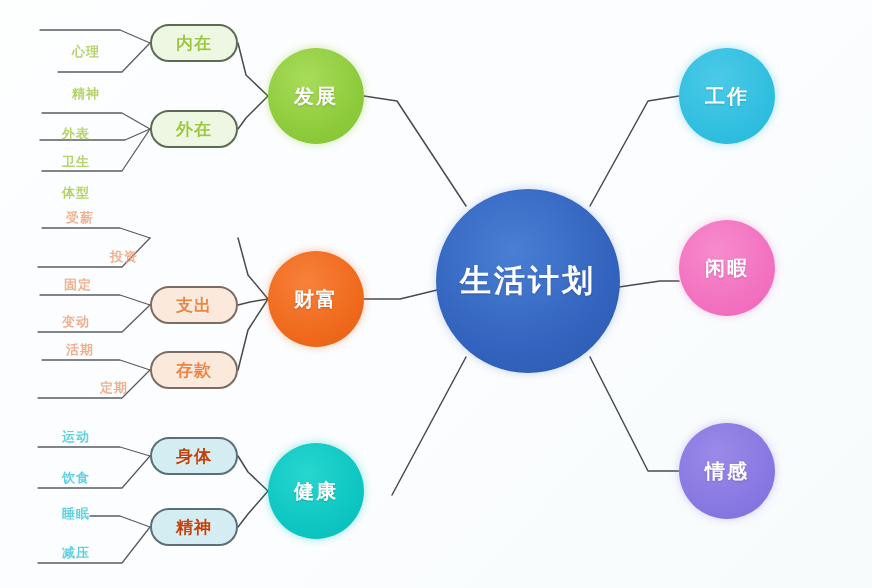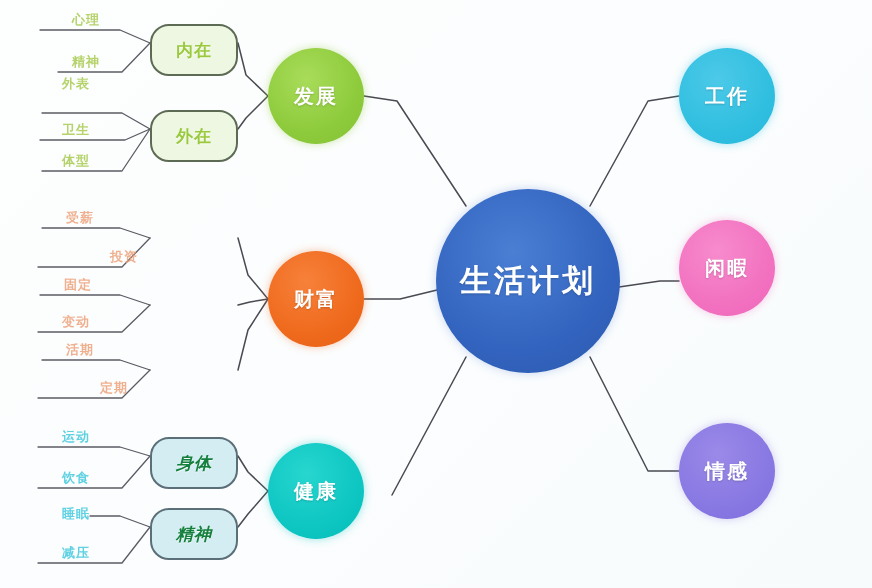--- a/index.html
+++ b/index.html
@@ -67,61 +67,61 @@
   #node-dev     { left: 268px; top: 48px;  background: radial-gradient(circle at 40% 32%, #a8dc5a 0%, #8ecb3c 60%, #82c334 100%); box-shadow: 0 0 9px rgba(150,205,70,0.45); }
   #node-wealth  { left: 268px; top: 251px; background: radial-gradient(circle at 40% 32%, #f7813a 0%, #ef6a1d 60%, #e85f12 100%); box-shadow: 0 0 9px rgba(240,120,50,0.42); }
   #node-health  { left: 268px; top: 443px; background: radial-gradient(circle at 40% 32%, #27d6cf 0%, #0ec6c2 60%, #03bcb8 100%); box-shadow: 0 0 9px rgba(30,200,195,0.45); }
   #node-work    { left: 679px; top: 48px;  background: radial-gradient(circle at 40% 32%, #4cc9e8 0%, #31bfe0 60%, #25b7da 100%); box-shadow: 0 0 9px rgba(60,195,225,0.45); }
   #node-leisure { left: 679px; top: 220px; background: radial-gradient(circle at 40% 32%, #f78bcd 0%, #f272c0 60%, #ef66b9 100%); box-shadow: 0 0 9px rgba(243,125,195,0.42); }
   #node-emotion { left: 679px; top: 423px; background: radial-gradient(circle at 40% 32%, #9b8ae8 0%, #8878e2 60%, #7f6ede 100%); box-shadow: 0 0 9px rgba(150,135,230,0.42); }
 
   
   .pill {
     position: absolute;
-    width: 88px; height: 52px;
+    width: 88px; height: 38px;
     border-radius: 19px;
     display: flex;
     align-items: center;
     justify-content: center;
     box-sizing: border-box;
     z-index: 3;
   }
   .pill-label {
     font-size: 17px;
     font-weight: bold;
     letter-spacing: 1px;
     white-space: nowrap;
   }
   .pill.green  { background: #eef7e2; border: 2px solid #5d6b55; }
   .pill.green  .pill-label { color: #9ac93e; text-shadow: 0 1px 1px rgba(255,255,255,0.9); }
   .pill.orange { background: #fbe9dc; border: 2px solid #7b6d63; }
   .pill.orange .pill-label { color: #ef8341; text-shadow: 0 1px 1px rgba(255,255,255,0.9); }
   .pill.cyan   { background: #d3edf3; border: 2px solid #5b6f78; }
-  .pill.cyan   .pill-label { color: #15803d; text-shadow: 0 1px 1px rgba(255,255,255,0.9); font-style: italic; }
+  .pill.cyan   .pill-label { color: #c2410c; text-shadow: 0 1px 1px rgba(255,255,255,0.9); }
 
   #pill-inner  { left: 150px; top: 24px;  }
   #pill-outer  { left: 150px; top: 110px; }
   #pill-income { left: 150px; top: 219px; }
   #pill-expense{ left: 150px; top: 286px; }
   #pill-savings{ left: 150px; top: 351px; }
   #pill-body   { left: 150px; top: 437px; }
   #pill-spirit { left: 150px; top: 508px; }
 
   
   .leaf {
     position: absolute;
     font-size: 13px;
     font-weight: bold;
     letter-spacing: 1px;
     white-space: nowrap;
     z-index: 3;
     opacity: 0.82;
     filter: blur(0.35px);
   }
-  .leaf.green  { color: #a6c94b; }
+  .leaf.green  { color: #a6c94b; margin-top: 32px; }
   .leaf.orange { color: #eda078; }
   .leaf.cyan   { color: #3fc8dc; }
 </style>
 </head>
 <body>
 
 <div id="canvas">
 
   <svg id="wires" viewBox="0 0 872 588" xmlns="http://www.w3.org/2000/svg">
     <g fill="none" stroke="#4a4a52" stroke-width="1.5" stroke-linecap="round" stroke-linejoin="round">
@@ -197,30 +197,36 @@
   <div class="cat" id="node-emotion">
     <span class="hub-label">情感</span>
   </div>
 
   <div class="pill green" id="pill-inner">
     <span class="pill-label">内在</span>
   </div>
   <div class="pill green" id="pill-outer">
     <span class="pill-label">外在</span>
   </div>
+  <div class="pill orange" id="pill-expense">
+    <span class="pill-label">支出</span>
+  </div>
+  <div class="pill orange" id="pill-savings">
+    <span class="pill-label">存款</span>
+  </div>
   <div class="pill cyan" id="pill-body">
     <span class="pill-label">身体</span>
   </div>
   <div class="pill cyan" id="pill-spirit">
     <span class="pill-label">精神</span>
   </div>
 
   <span class="leaf green" style="left:72px;  top:11px;">心理</span>
   <span class="leaf green" style="left:72px;  top:53px;">精神</span>
-  <span class="leaf green" style="left:62px;  top:75px;">外表</span>
+  <span class="leaf green" style="left:62px;  top:93px;">外表</span>
   <span class="leaf green" style="left:62px;  top:121px;">卫生</span>
   <span class="leaf green" style="left:62px;  top:152px;">体型</span>
 
   <span class="leaf orange" style="left:66px;  top:209px;">受薪</span>
   <span class="leaf orange" style="left:62px;  top:248px;margin-left:48px;">投资</span>
   <span class="leaf orange" style="left:64px;  top:276px;">固定</span>
   <span class="leaf orange" style="left:62px;  top:313px;">变动</span>
   <span class="leaf orange" style="left:66px;  top:341px;">活期</span>
   <span class="leaf orange" style="left:52px;  top:379px;margin-left:48px;">定期</span>
 

